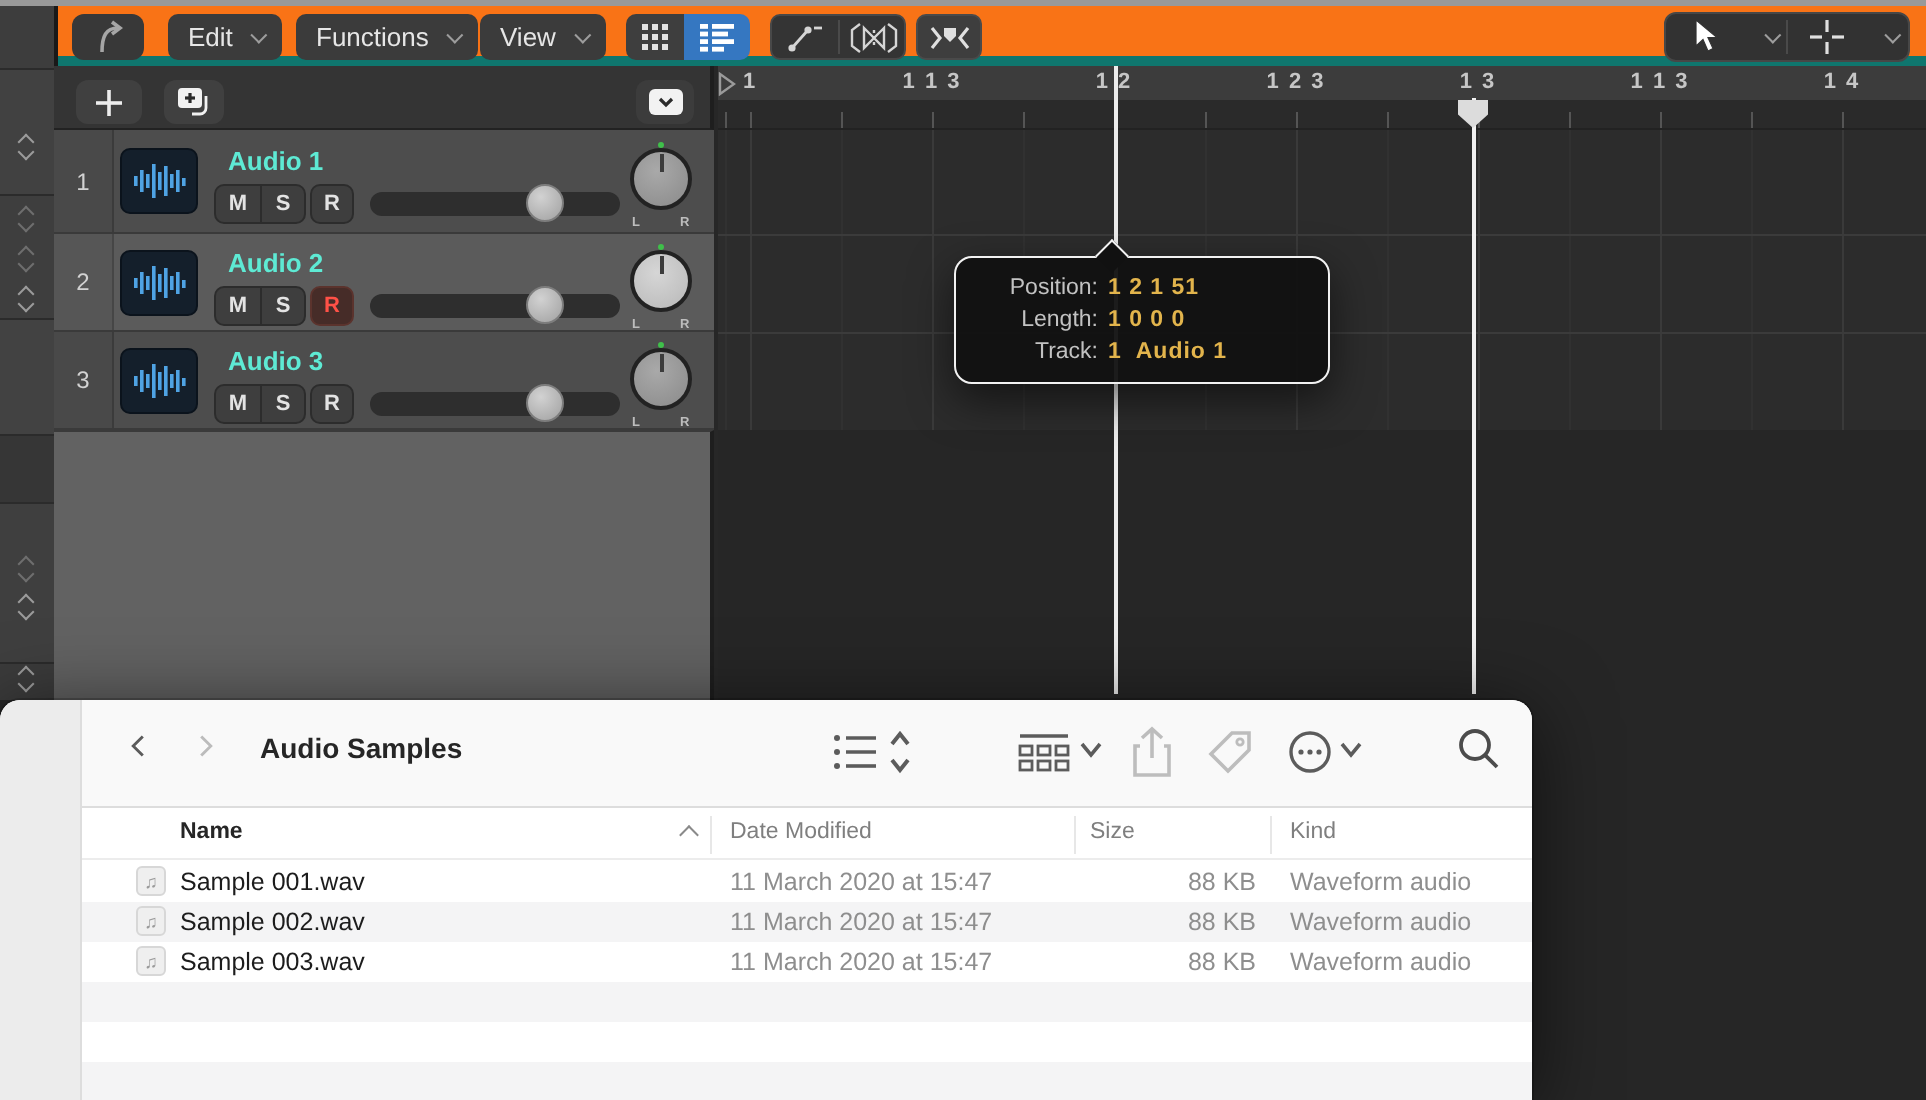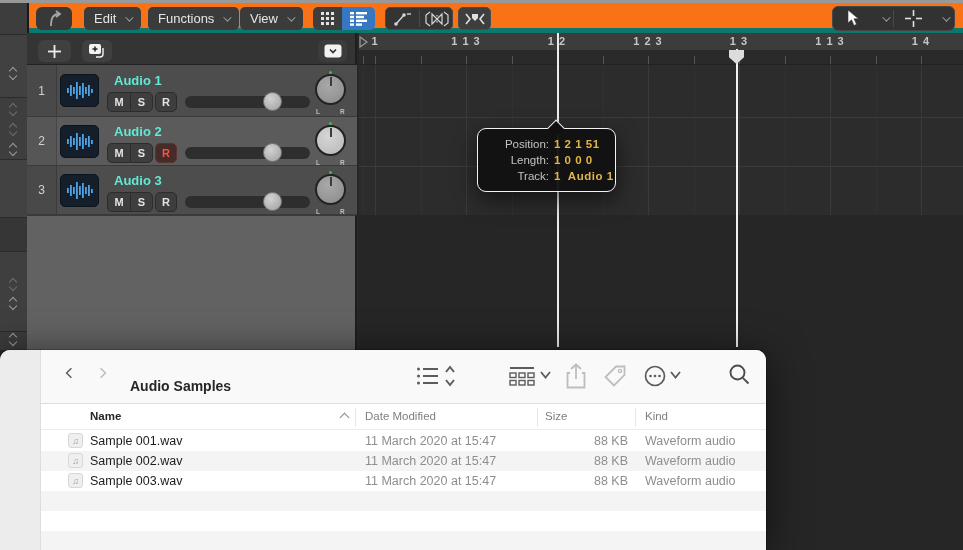--- a/index.html
+++ b/index.html
@@ -56,21 +56,21 @@
   .region-label { position:absolute; left:9px; top:4px; color:#e9f1f9; font-size:10.5px; }
   .region-wave { position:absolute; left:0; bottom:0; width:100%; height:12px; background:rgba(0,0,20,0.22);
                  border-radius:0 0 4px 4px; }
 
   .drop-line { left:557px; top:33px; width:1.5px; height:314px; background:#ececec; z-index:20; }
   .playhead-line { left:736px; top:49px; width:1.5px; height:298px; background:#f2f2f2; z-index:20; }
   .playhead-cap { left:729px; top:50px; width:15px; height:14px; background:#dcdcdc; z-index:21;
                   clip-path:polygon(0 0,100% 0,100% 52%,50% 100%,0 52%); }
 
   
-  .tooltip { left:477px; top:128px; width:139px; height:64px; background:rgba(17,17,17,0.95);
+  .tooltip { left:477px; top:128px; width:188px; height:64px; background:rgba(17,17,17,0.95);
              border:1.5px solid #f2f2f2; border-radius:9px; z-index:30; box-shadow:0 8px 22px rgba(0,0,0,.55); }
   .tt-callout { position:absolute; left:72px; top:-7.5px; width:12px; height:12px; background:#111;
                 border-left:1.5px solid #f2f2f2; border-top:1.5px solid #f2f2f2; transform:rotate(45deg); }
   .tt-rows { position:absolute; left:0; top:7px; width:100%; font-size:11.5px; line-height:16px; }
   .tt-row { display:flex; }
   .tt-label { width:76px; text-align:right; color:#c2c2c2; padding-right:5px; }
   .tt-value { color:#e2b44c; white-space:pre; font-weight:bold; letter-spacing:0.5px; }
 
   
   .tracks-panel { left:27px; top:65px; width:330px; height:150px; border-right:2px solid #1e1e1e; }
@@ -460,21 +460,21 @@
   <div class="abs finder">
     <div class="f-sidebar"></div>
 
     <div class="f-toolbar"></div>
     <svg class="nav-chv" style="left:63px;border:none;" width="14" height="20" viewBox="0 0 14 20">
         <path d="M11 2 L3 10 L11 18" fill="none" stroke="#5c5c5c" stroke-width="2.4"></path>
       </svg>
     <svg class="nav-chv" style="left:97px;border:none;" width="14" height="20" viewBox="0 0 14 20">
         <path d="M3 2 L11 10 L3 18" fill="none" stroke="#bcbcbc" stroke-width="2.4"></path>
       </svg>
-    <div class="f-title" style="left:130px;margin-top:12px;">Audio Samples</div>
+    <div class="f-title" style="left:130px;">Audio Samples</div>
 
     <svg class="abs" style="left:417px;top:17px;" width="22" height="18" viewBox="0 0 22 18">
         <g stroke="#5c5c5c" stroke-width="1.8">
           <path d="M6 2 H21"></path>
           <path d="M6 9 H21"></path>
           <path d="M6 16 H21"></path>
         </g>
         <g fill="#5c5c5c">
           <circle cx="1.5" cy="2" r="1.5"></circle>
           <circle cx="1.5" cy="9" r="1.5"></circle>

